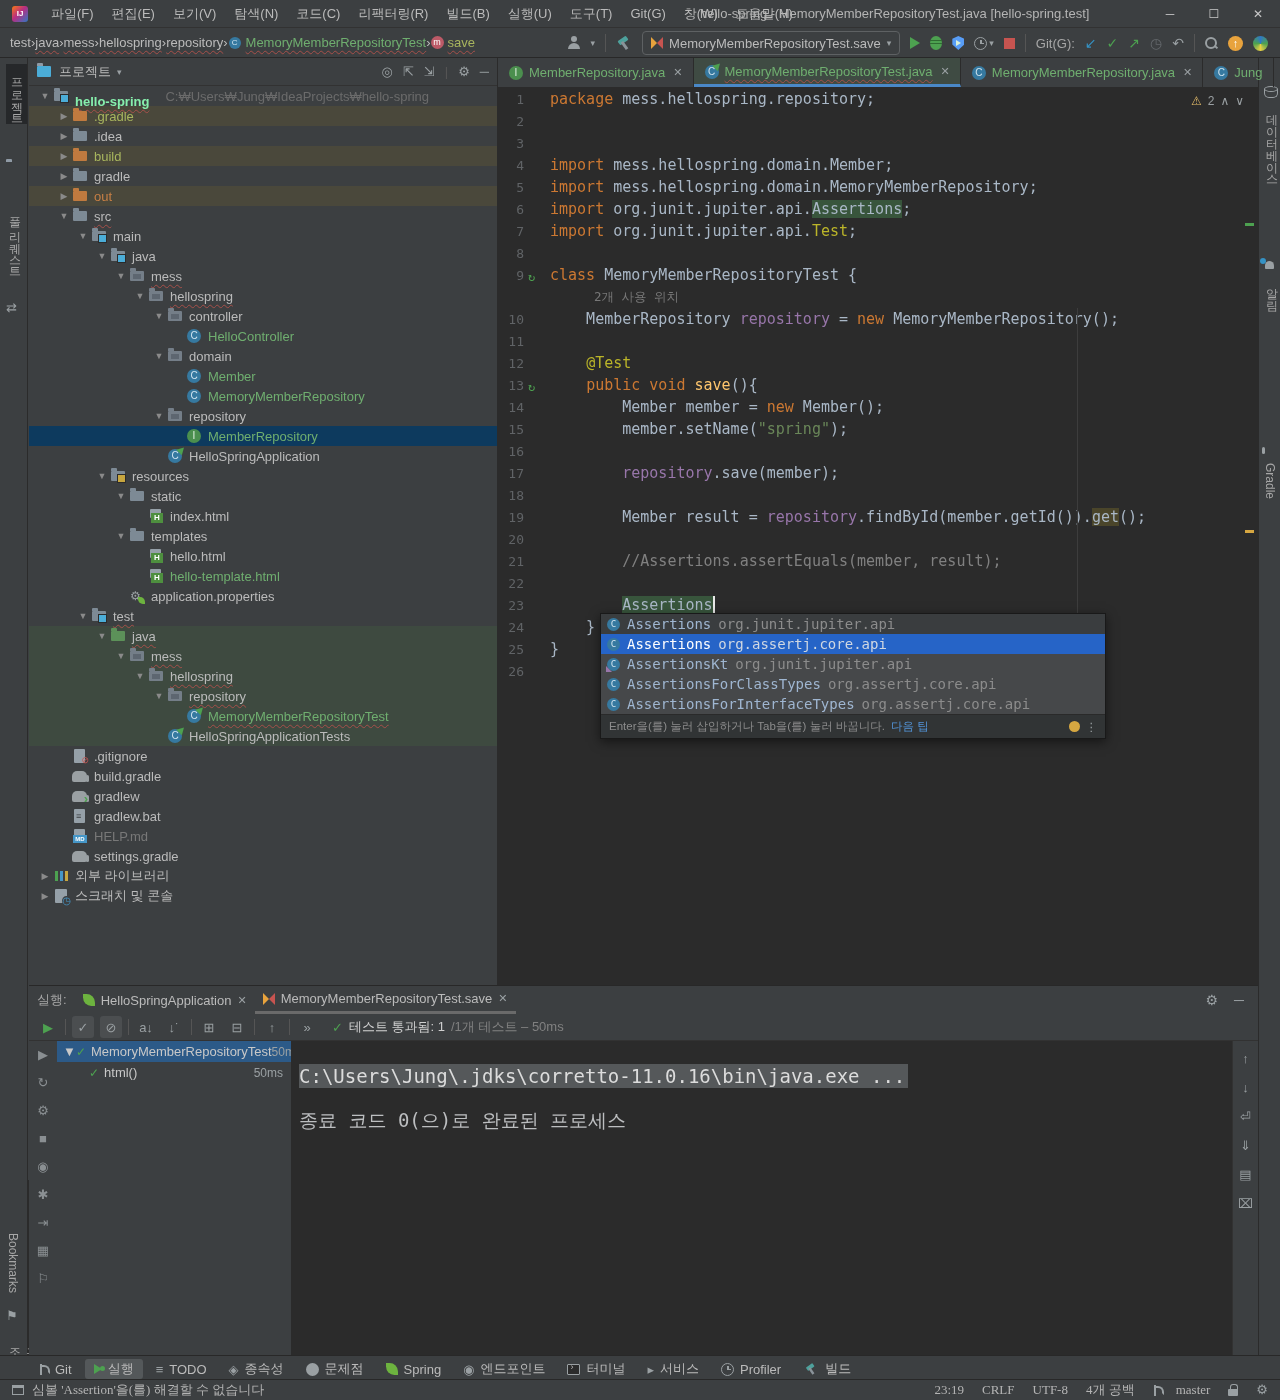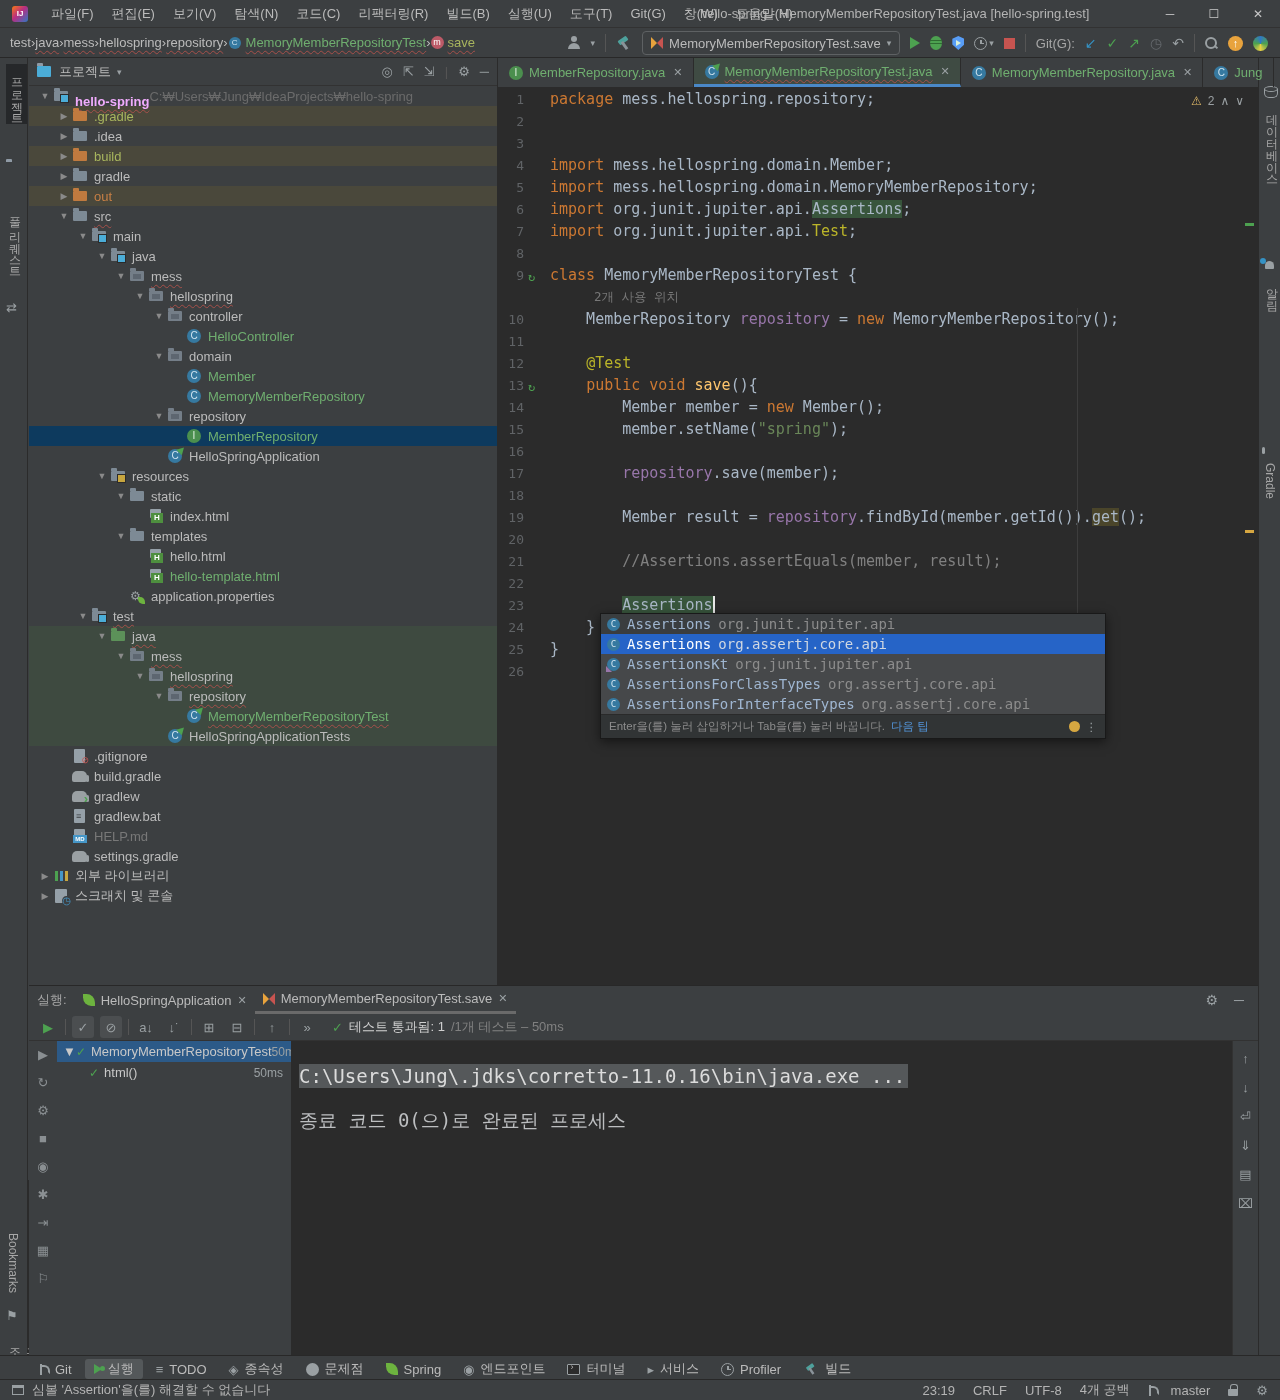--- a/index.html
+++ b/index.html
@@ -92,22 +92,22 @@
   
   #proj { position:absolute; left:29px; top:58px; width:469px; height:927px; background:#3c3f41; border-right:1px solid #2b2b2b; }
   #proj-head { height:28px; display:flex; align-items:center; padding:0 8px; border-bottom:1px solid #323232; }
   #proj-head .ph-ic { color:#9aa0a3; margin-left:10px; font-size:13px; }
   #ptree { position:absolute; top:28px; left:0; right:0; bottom:0; overflow:hidden; }
   .trow { height:20px; display:flex; align-items:center; white-space:nowrap; }
   .trow .chev { width:16px; color:#8a8a8a; font-size:9px; text-align:center; flex:none; }
   .trow.sel { background:#0d3a5e; }
   .trow.excl { background:#4a483b; }
   .trow.testbg { background:#3e4a40; }
-  .tpath { color:#6b6b6b; margin-left:0; }
-  .bold { font-weight:bold; color:#f0abfc;margin-top:10px; }
+  .tpath { color:#6b6b6b; margin-left:16px; }
+  .bold { font-weight:bold; color:#86efac;margin-top:10px; }
 
   
   .fi { width:16px; height:16px; margin-right:6px; position:relative; flex:none; }
   .fold-shape { position:absolute; left:1px; top:3px; width:14px; height:10px; background:#7d8a95; border-radius:1px; }
   .fold-shape:before { content:""; position:absolute; left:0; top:-3px; width:6px; height:3px; background:#7d8a95; border-radius:1px 1px 0 0; }
   .fi-folder-excluded .fold-shape, .fi-folder-excluded .fold-shape:before { background:#c07a3f; }
   .fi-folder-test .fold-shape, .fi-folder-test .fold-shape:before { background:#5c9159; }
   .fi-package .fold-shape, .fi-package .fold-shape:before { background:#747e88; }
   .fi-package:after { content:""; position:absolute; left:4px; top:6px; width:8px; height:5px; background:#5d6670; }
   .fi-folder-source .fold-shape { background:#7d8a95; }
@@ -193,21 +193,21 @@
   .conline { height:22px; line-height:22px; white-space:pre; }
   .conline .hl { background:#55585a; color:#dcdcdc; padding:1px 3px 1px 0; }
   #con-right { position:absolute; right:0; top:55px; width:26px; bottom:0; background:#3c3f41; border-left:1px solid #323232; display:flex; flex-direction:column; align-items:center; gap:14px; padding-top:10px; color:#9aa0a3; font-size:13px; }
 
   
   #toolbar-bottom { position:absolute; left:0; top:1355px; width:1280px; height:24px; background:#3c3f41; border-top:1px solid #282828; display:flex; align-items:flex-end; gap:4px; padding-left:30px; }
   .bt-item { display:flex; align-items:center; gap:6px; padding:2px 9px; border-radius:3px; color:#bbbbbb; height:20px; }
   .bt-item.sel { background:#54585a; }
   .play-dot { position:relative; }
   .play-dot:after { content:""; position:absolute; right:-3px; bottom:-2px; width:5px; height:5px; background:#4da150; border-radius:50%; }
-  #statusbar { position:absolute; left:0; top:1379px; width:1280px; height:21px; background:#3c3f41; border-top:1px solid #282828; display:flex; align-items:center; padding:0 12px; color:#b4b4b4; }
+  #statusbar { position:absolute; left:0; top:1379px; width:1280px; height:21px; background:#3c3f41; border-top:1px solid #282828; display:flex; align-items:center; padding:0 12px; color:#b4b4b4;font-family:Liberation Serif, serif; }
   #statusbar .msg { margin-left:8px; }
   #status-right { margin-left:auto; display:flex; align-items:center; gap:18px; color:#b4b4b4; }
   .winicon { width:12px; height:10px; border:1px solid #9aa0a3; border-top:3px solid #9aa0a3; }
 </style>
 </head>
 <body>
 
 <div id="app">
 
   <div id="titlebar">

